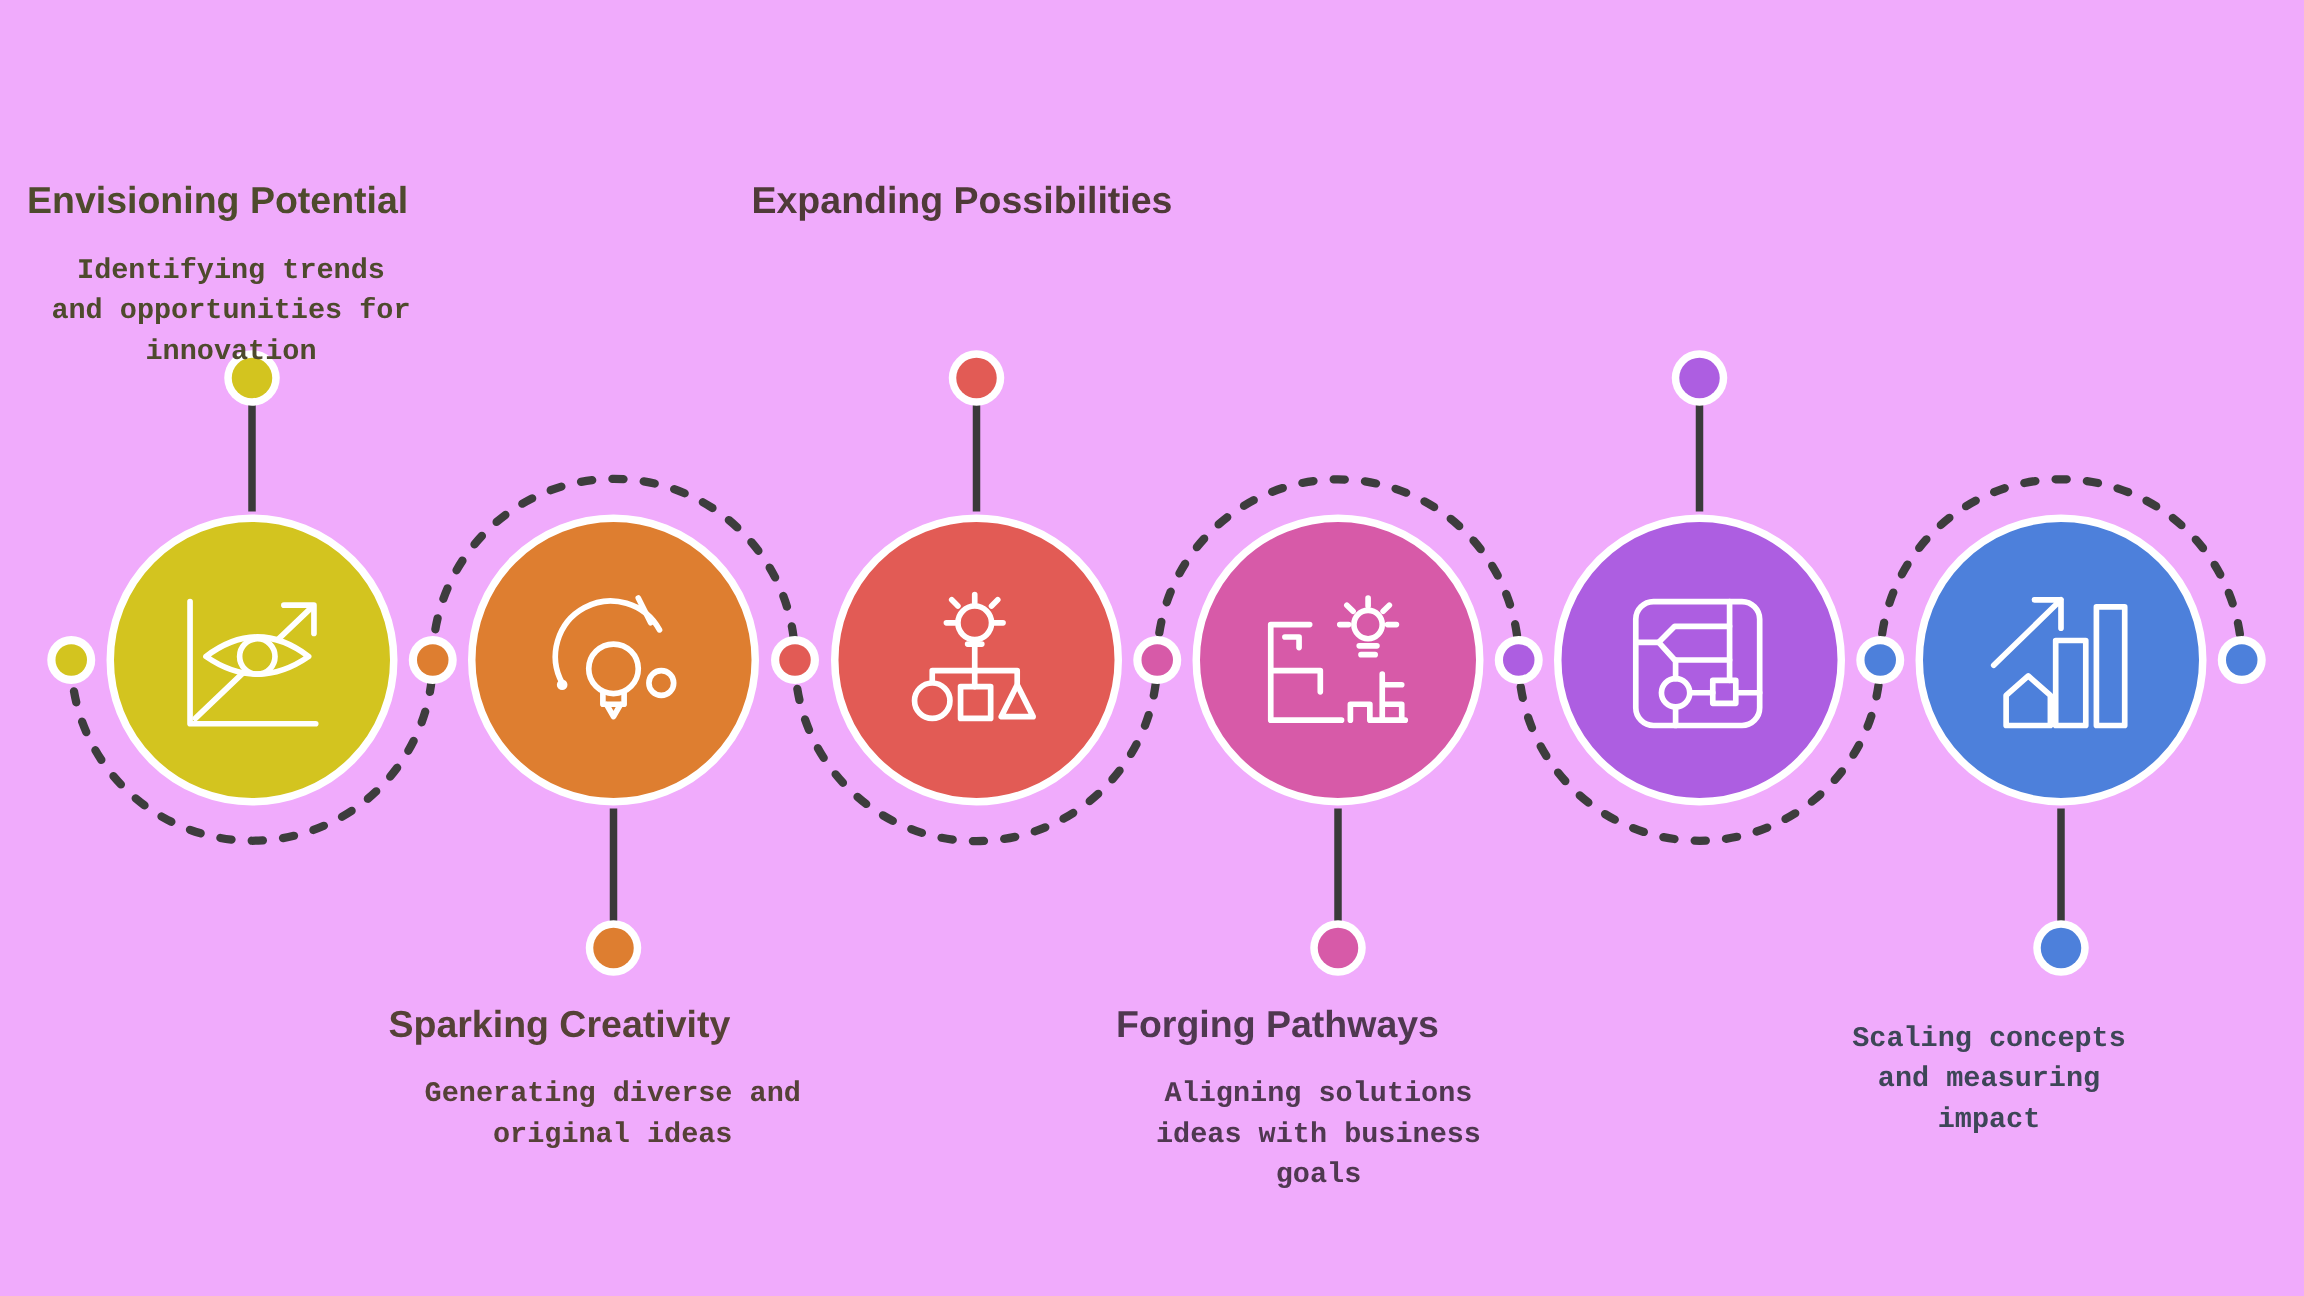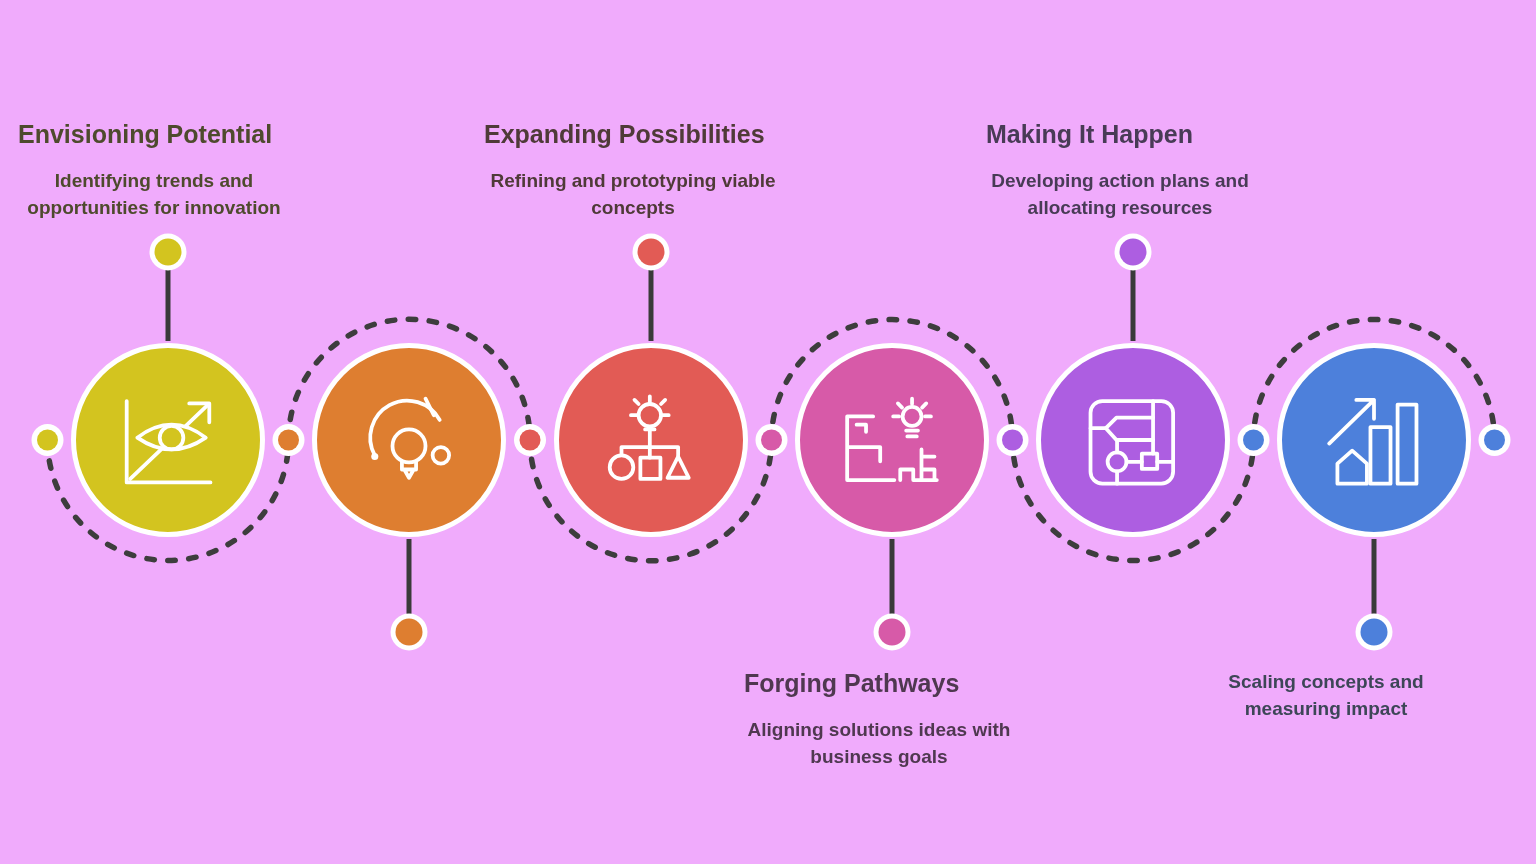--- a/index.html
+++ b/index.html
@@ -13,31 +13,31 @@
     border:5px solid #fff;box-sizing:border-box;
     display:flex;align-items:center;justify-content:center;
   }
   .step-circle svg{display:block;}
   .label{position:absolute;}
   .label h2{
     margin:0 0 17px 0;font-size:25px;line-height:31px;font-weight:bold;
     white-space:nowrap;text-align:left;letter-spacing:0;
   }
   .label p{
-    margin:0;font-size:19px;line-height:27px;font-weight:bold;text-align:center;
+    margin:11px;font-size:19px;line-height:27px;font-weight:bold;text-align:center;font-family:Liberation Mono, monospace;
   }
   
   #circle-1{left:71px;top:343px;}
   #circle-2{left:312px;top:343px;}
   #circle-3{left:554px;top:343px;}
   #circle-4{left:795px;top:343px;}
   #circle-5{left:1036px;top:343px;}
   #circle-6{left:1277px;top:343px;}
   #label-1{left:18px;top:119px;width:272px;}
-  #label-3{left:484px;top:119px;width:298px;}
+  #label-3{left:501px;top:119px;width:298px;}
   #label-5{left:986px;top:119px;width:268px;}
   #label-2{left:259px;top:668px;width:299px;}
   #label-4{left:744px;top:668px;width:270px;}
   #label-6{left:1222px;top:668px;width:208px;}
   .icon-stroke{stroke:#fff;stroke-width:3.2;fill:none;stroke-linecap:round;stroke-linejoin:round;}
 </style>
 </head>
 <body>
 
 <div class="canvas">
@@ -179,25 +179,24 @@
       </g>
     </svg>
   </div>
 
   <div class="label" id="label-1">
     <h2 style="color: rgb(78, 74, 45);">Envisioning Potential</h2>
     <p style="color: rgb(78, 74, 45);">Identifying trends and opportunities for innovation</p>
   </div>
   <div class="label" id="label-3">
     <h2 style="color: rgb(79, 58, 56);">Expanding Possibilities</h2>
-    <p style="color: rgb(79, 58, 56);">Refining and prototyping viable concepts</p>
-  </div>
-  <div class="label" id="label-5">
-    <h2 style="color: rgb(72, 59, 86);">Making It Happen</h2>
-    <p style="color: rgb(72, 59, 86);">Developing action plans and allocating resources</p>
+  </div>
+  <div class="label" id="label-2">
+    <h2 style="color: rgb(85, 65, 55);">Sparking Creativity</h2>
+    <p style="color: rgb(85, 65, 55);">Generating diverse and original ideas</p>
   </div>
   <div class="label" id="label-4">
     <h2 style="color: rgb(79, 56, 80);">Forging Pathways</h2>
     <p style="color: rgb(79, 56, 80);">Aligning solutions ideas with business goals</p>
   </div>
   <div class="label" id="label-6">
     <p style="color: rgb(61, 70, 87);">Scaling concepts and measuring impact</p>
   </div>
 
 </div>

